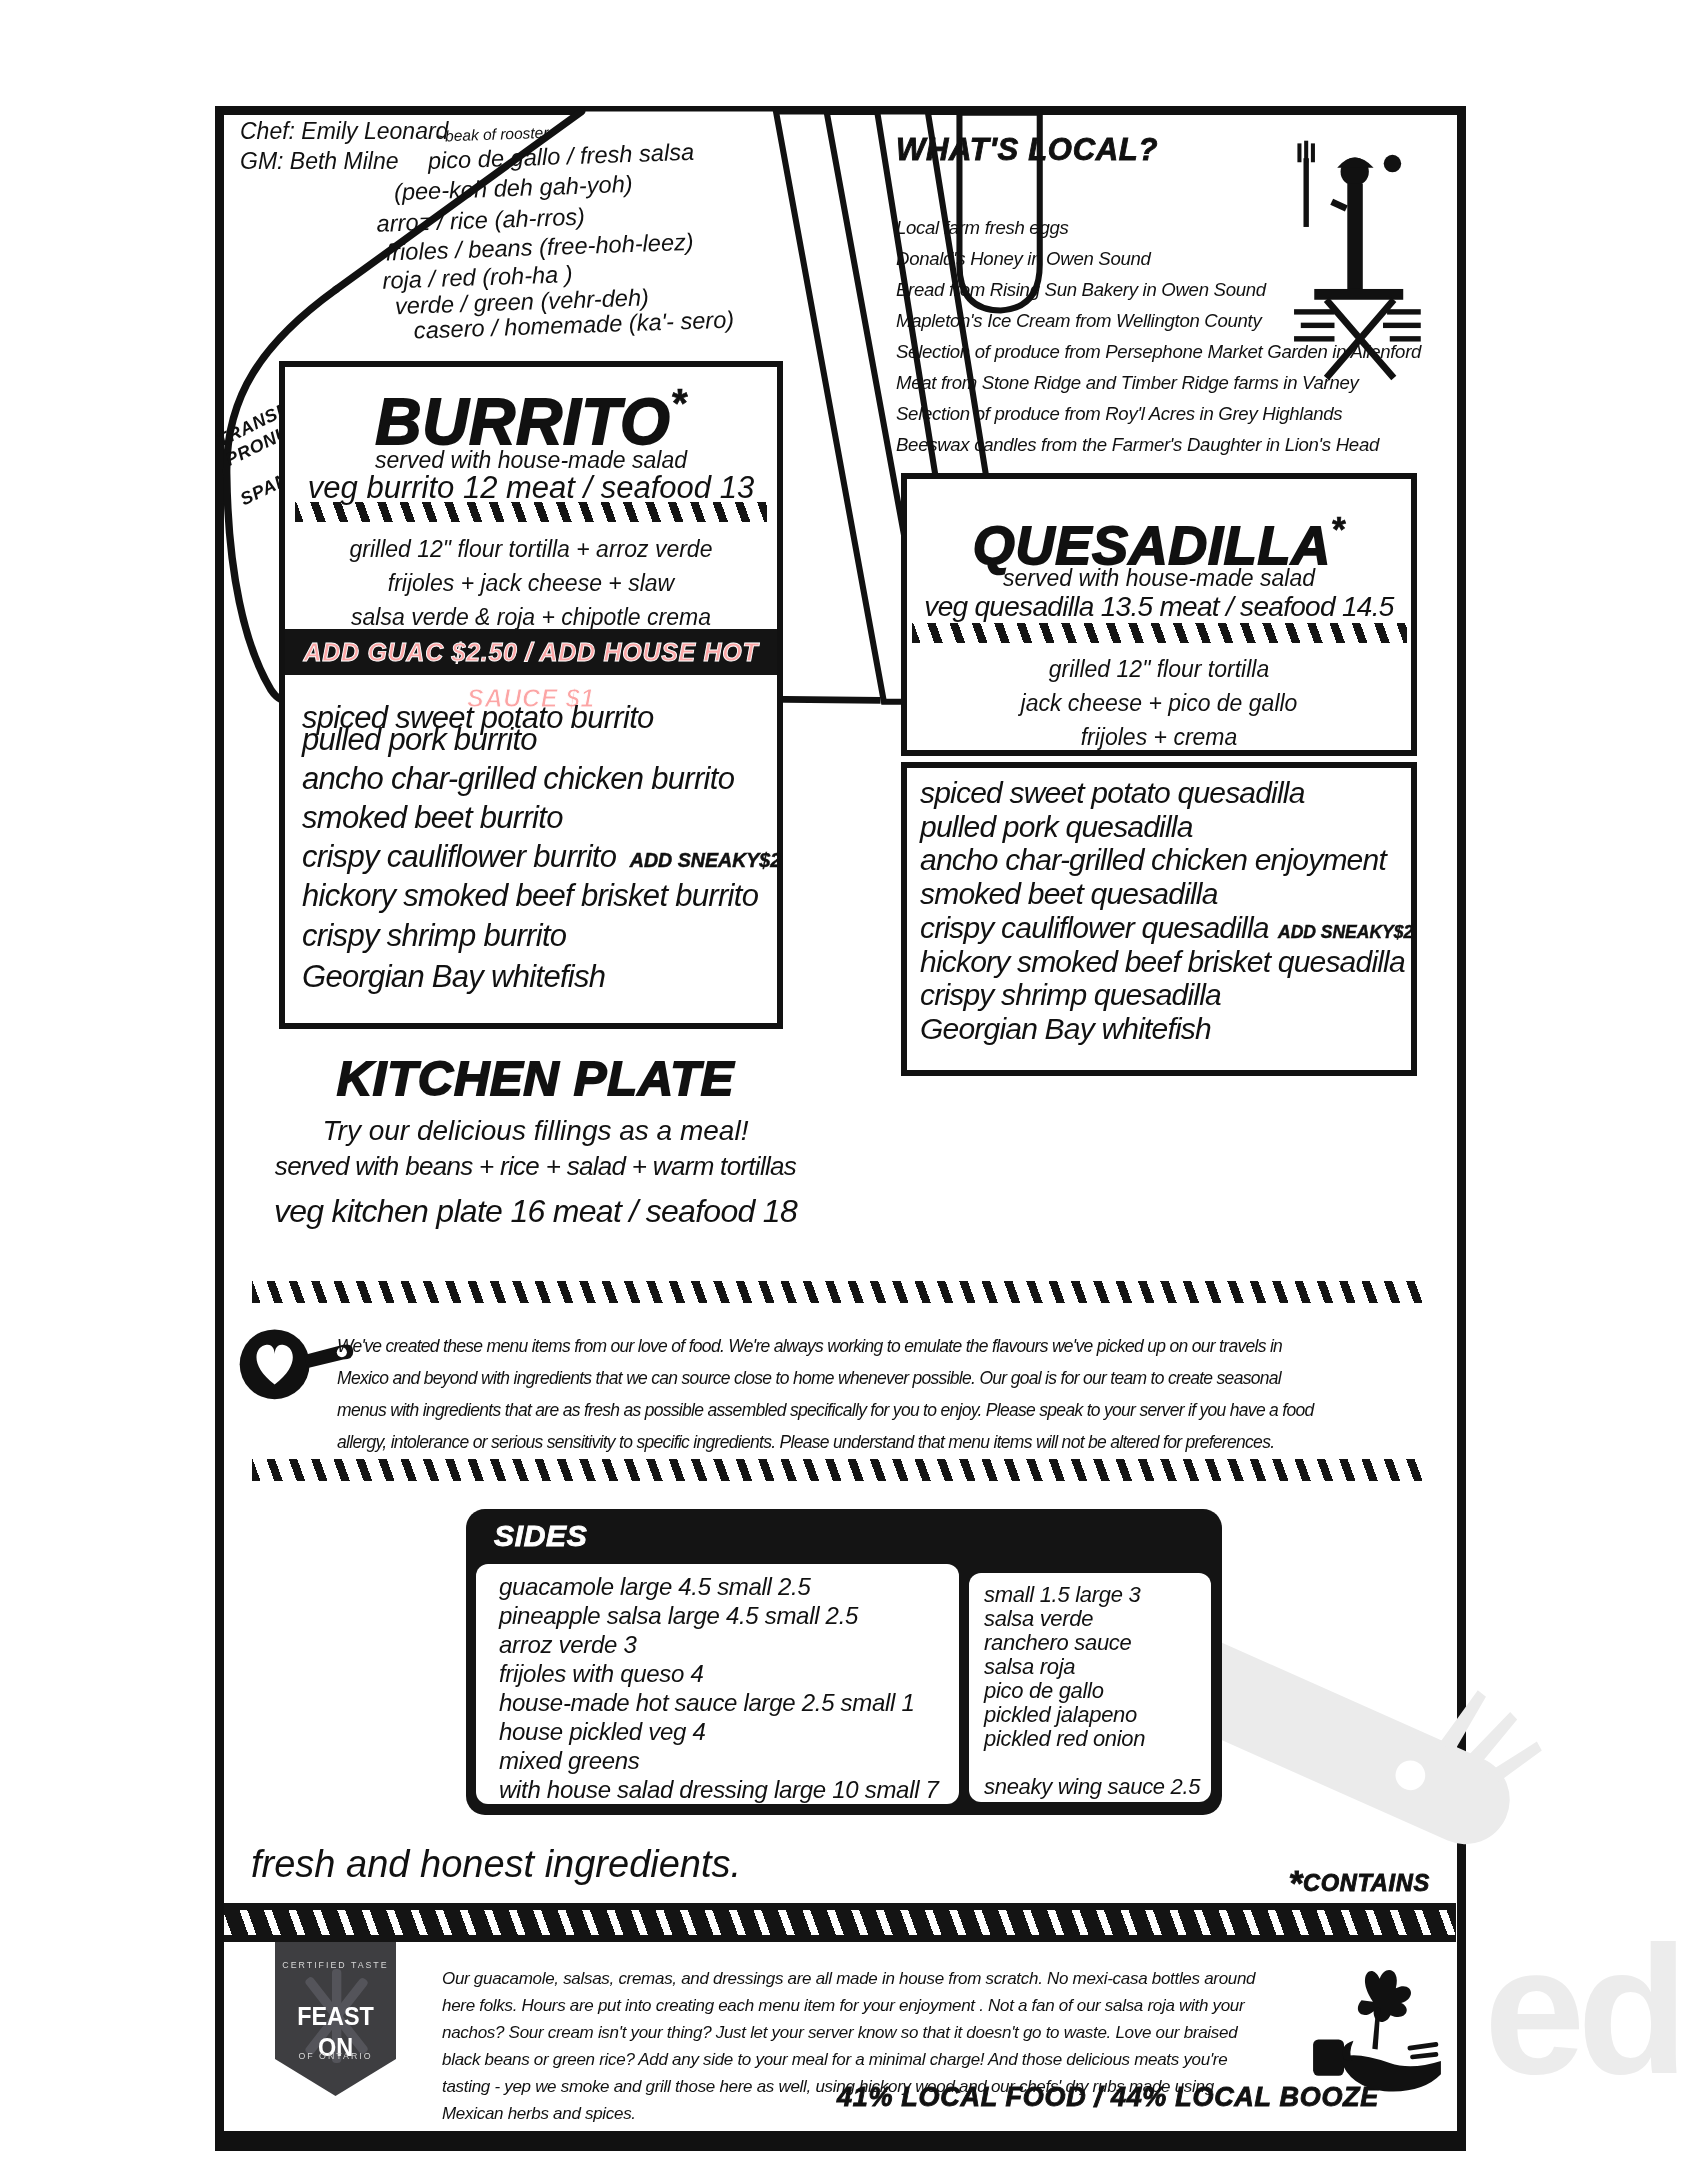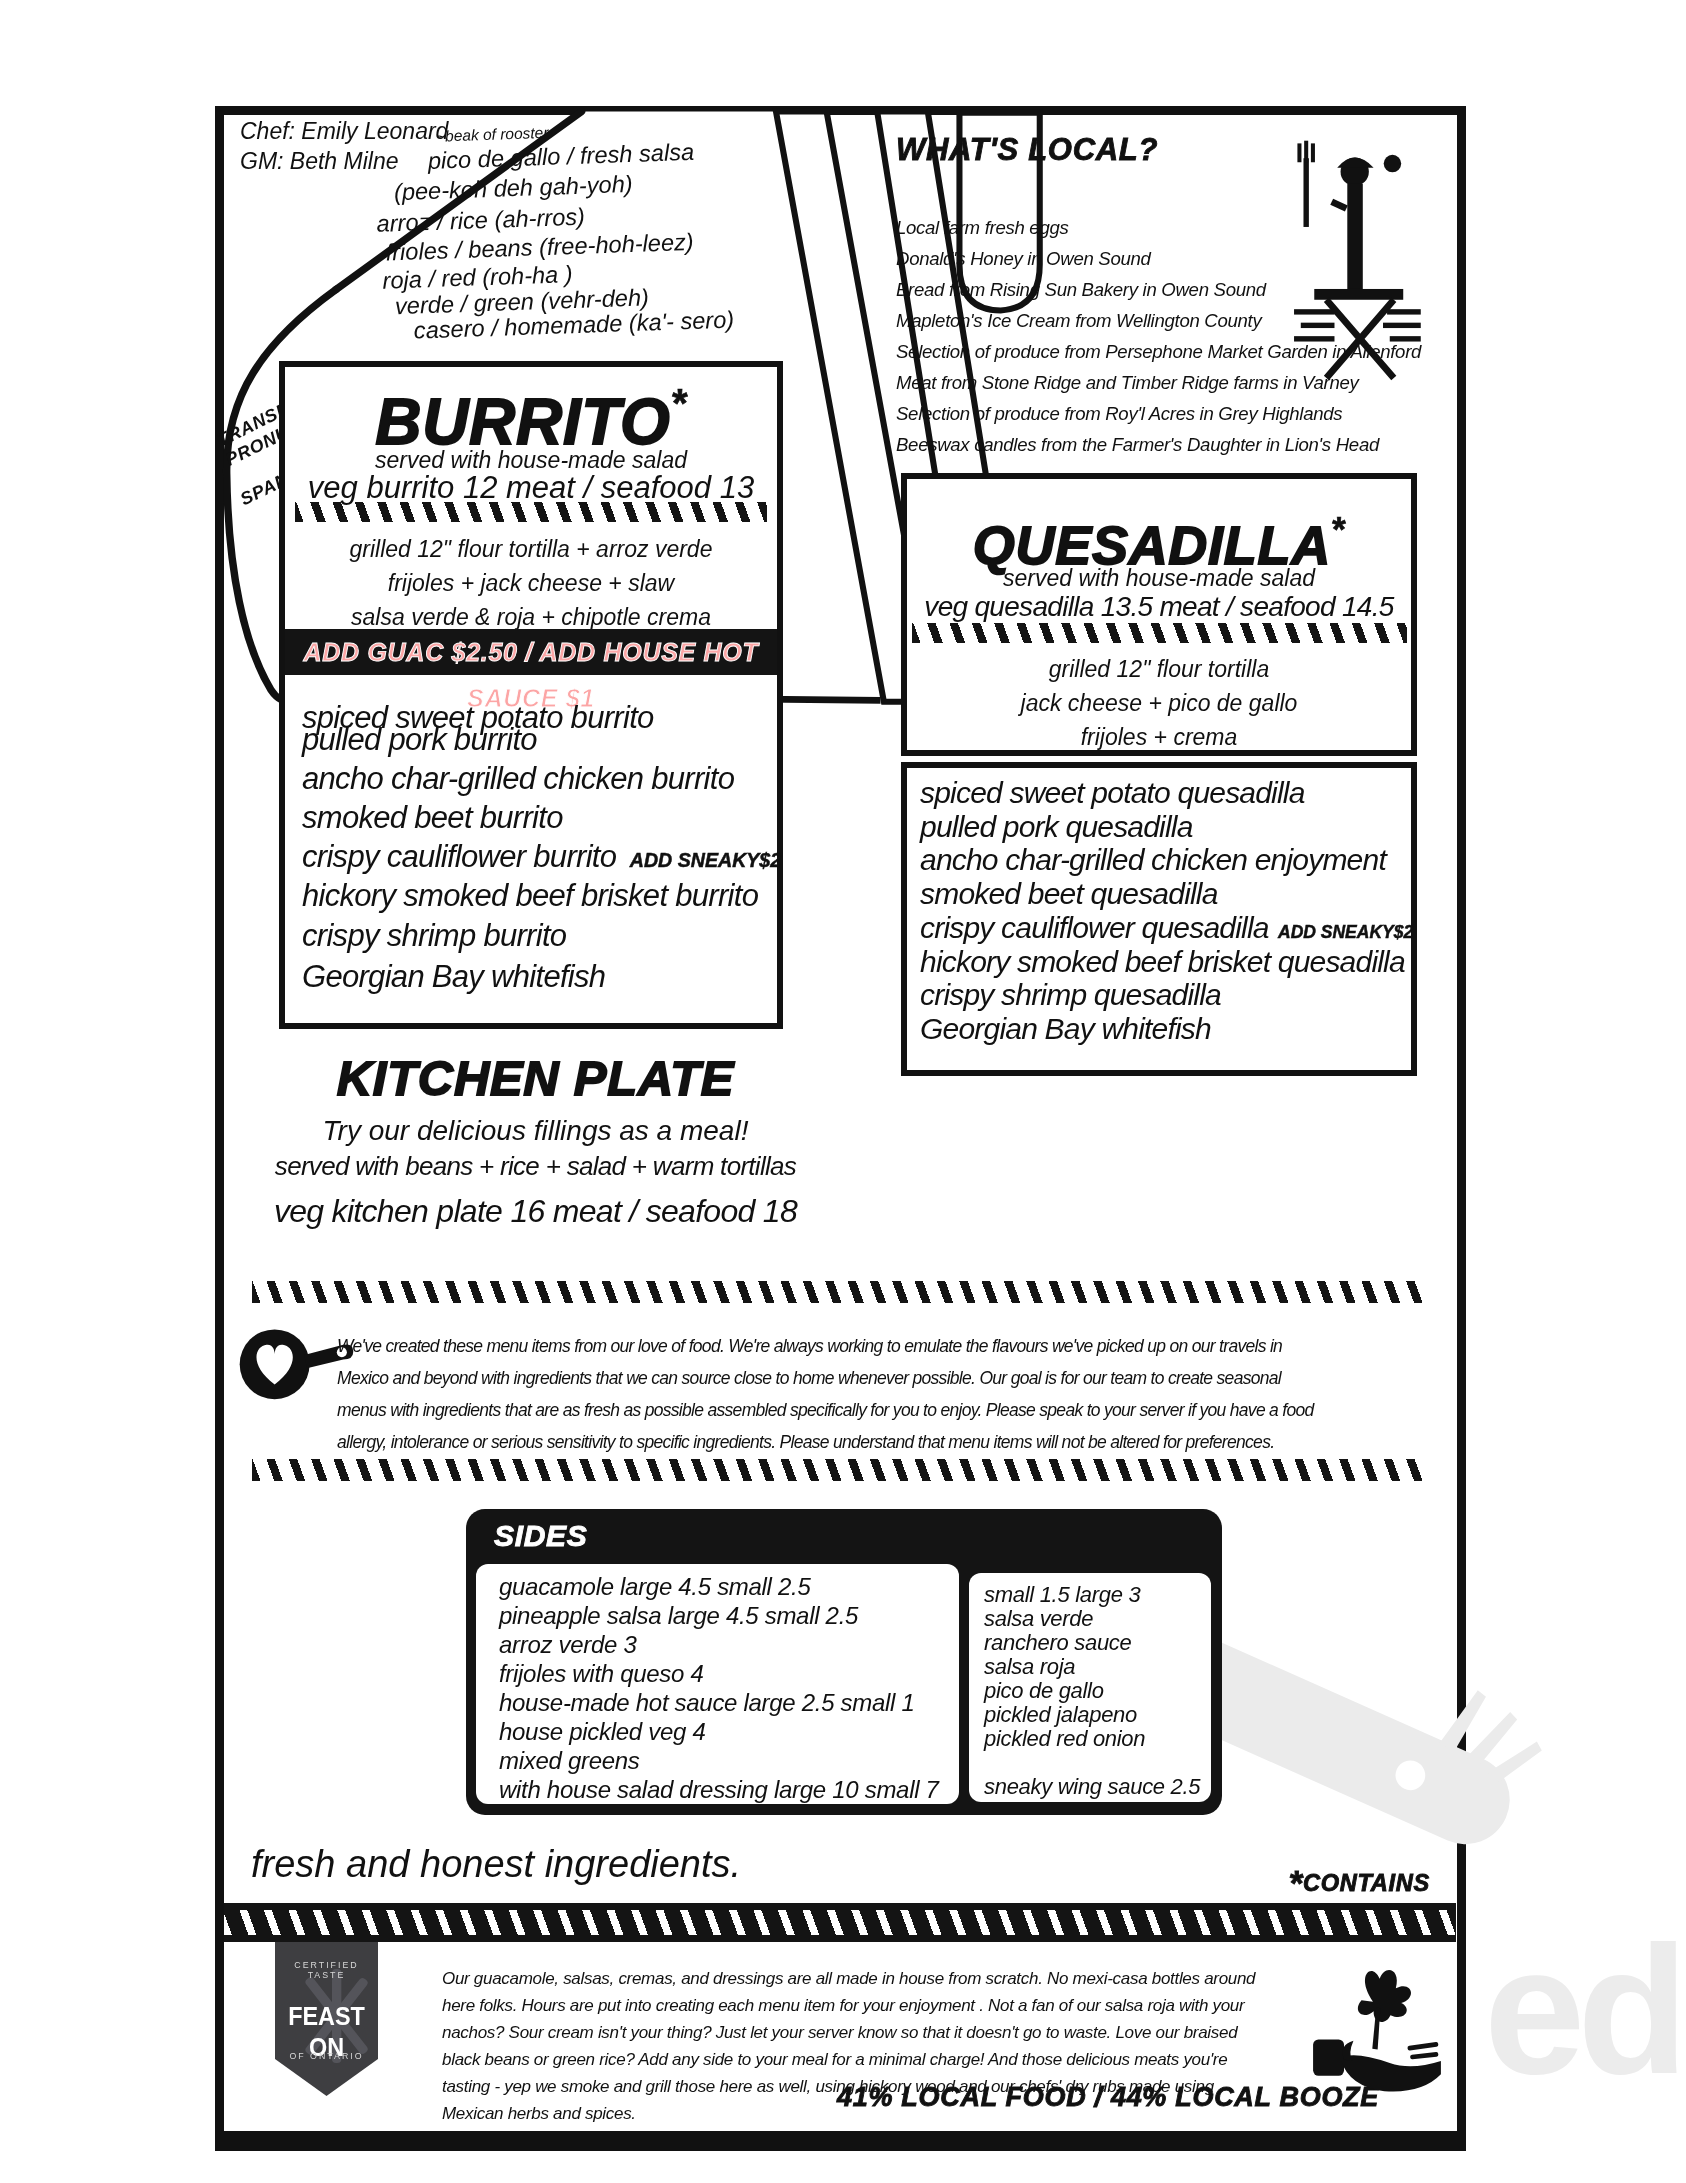--- a/index.html
+++ b/index.html
@@ -198,21 +198,21 @@
 
   <div class="abs it" style="left:251px;top:1843px;font-size:38px;letter-spacing:0px;">fresh and honest ingredients.</div>
   <div class="abs mk fat1" style="left:1187px;top:1863px;width:243px;text-align:right;font-size:23.6px;">
     <span style="font-size:35px;vertical-align:-4px;">*</span><span>CONTAINS GLUTEN</span>
   </div>
 
   <div class="abs band" style="left:224px;top:1903px;width:1232px;height:39px;">
     <div class="band-in"></div>
   </div>
 
-  <div class="abs badge" style="left:275px;top:1942px;width:103px;height:154px;">
+  <div class="abs badge" style="left:275px;top:1942px;width:121px;height:154px;">
     <svg class="abs" style="left:26px;top:27px;" width="70" height="94" viewBox="0 0 104 140">
       <g fill="#54545a">
         <rect x="46" y="0" width="14" height="140" rx="6"></rect>
         <rect x="46" y="0" width="14" height="140" rx="6" transform="rotate(38 52 70)"></rect>
         <rect x="46" y="0" width="14" height="140" rx="6" transform="rotate(-38 52 70)"></rect>
       </g>
     </svg>
     <div class="abs badge-small" style="top:17.5px;">CERTIFIED TASTE</div>
     <div class="abs ctr" style="top:59px;width:100%;color:#fff;font-weight:bold;font-size:26px;transform:scaleX(0.9);">FEAST ON</div>
     <div class="abs badge-small" style="top:109px;">OF ONTARIO</div>

